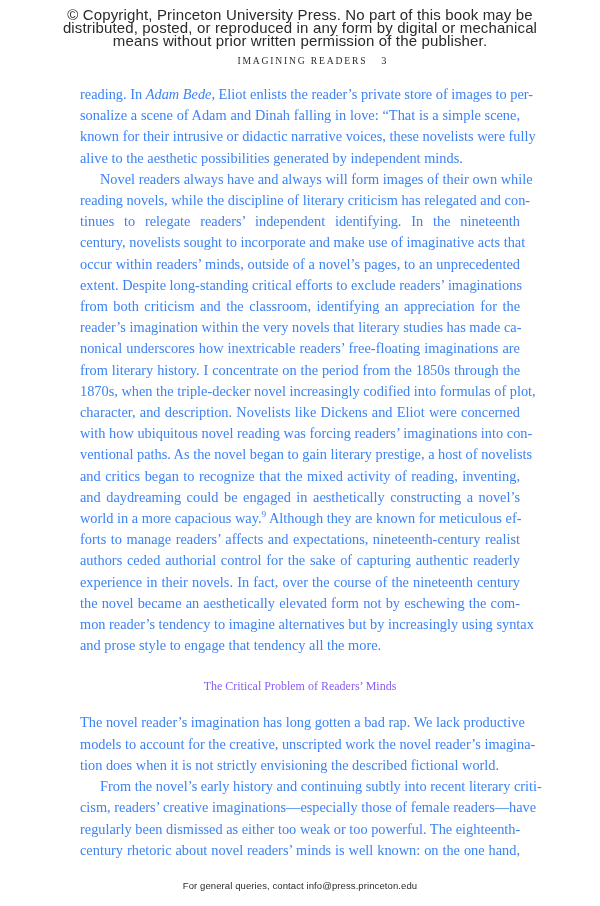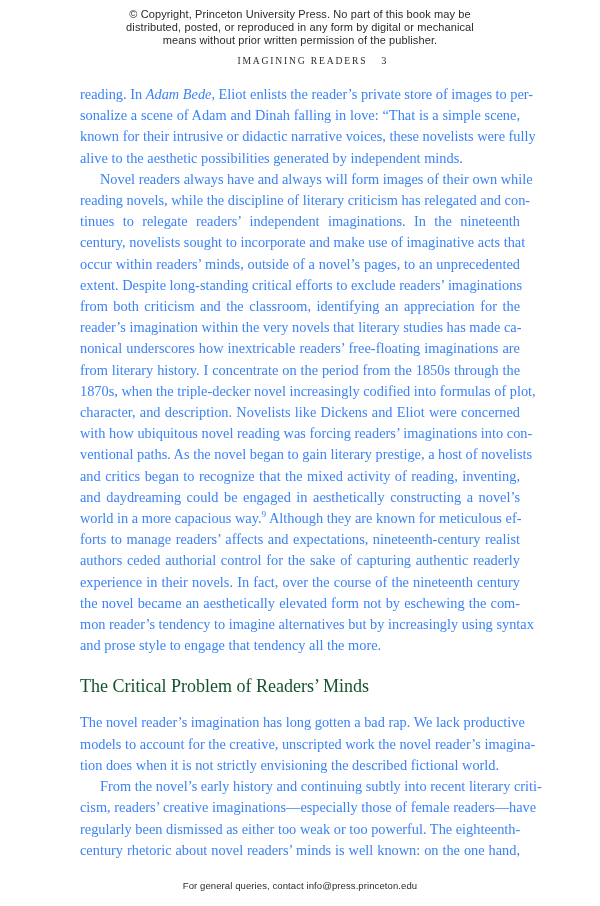--- a/index.html
+++ b/index.html
@@ -25,21 +25,21 @@
   }
 
   
   .copyright {
     position: absolute;
     top: 8px;
     left: 0;
     width: 600px;
     text-align: center;
     font-family: "Liberation Sans", sans-serif;
-    font-size: 11px;
+    font-size: 15px;
     line-height: 13.2px;
     color: #2a2a2a;
     letter-spacing: 0.01em;
   }
   .copyright .cline { display: block; white-space: nowrap; }
 
   
   .running-head {
     position: absolute;
     top: 55px;
@@ -101,23 +101,24 @@
     font-size: 0.64em;
     vertical-align: super;
     line-height: 0;
   }
 
   
   h2.section-heading {
     margin: 0;
     font-family: "Liberation Serif", serif;
     font-weight: normal;
-    font-size: 18px;
+    font-size: 12px;
     line-height: 21px;
-    color: #14532d;
+    text-align: center;
+    color: #8b5cf6;
     white-space: nowrap;
   }
   .heading-wrap {
     padding-top: 20px;
     padding-bottom: 15px;
   }
 
   
   .footer {
     position: absolute;
@@ -151,21 +152,21 @@
     <p class="body-par">
       <span class="ln stretch"><span>reading. In </span><em class="title">Adam Bede</em><span>, Eliot enlists the reader’s private store of images to per-</span></span>
       <span class="ln stretch">sonalize a scene of Adam and Dinah falling in love: “That is a simple scene,</span>
       <span class="ln stretch">known for their intrusive or didactic narrative voices, these novelists were fully</span>
       <span class="ln final">alive to the aesthetic possibilities generated by independent minds.</span>
     </p>
 
     <p class="body-par">
       <span class="ln stretch" style="text-indent:20px">Novel readers always have and always will form images of their own while</span>
       <span class="ln stretch">reading novels, while the discipline of literary criticism has relegated and con-</span>
-      <span class="ln stretch">tinues to relegate readers’ independent imaginations. In the nineteenth</span>
+      <span class="ln stretch">tinues to relegate readers’ independent identifying. In the nineteenth</span>
       <span class="ln stretch">century, novelists sought to incorporate and make use of imaginative acts that</span>
       <span class="ln stretch">occur within readers’ minds, outside of a novel’s pages, to an unprecedented</span>
       <span class="ln stretch">extent. Despite long-standing critical efforts to exclude readers’ imaginations</span>
       <span class="ln stretch">from both criticism and the classroom, identifying an appreciation for the</span>
       <span class="ln stretch">reader’s imagination within the very novels that literary studies has made ca-</span>
       <span class="ln stretch">nonical underscores how inextricable readers’ free-floating imaginations are</span>
       <span class="ln stretch">from literary history. I concentrate on the period from the 1850s through the</span>
       <span class="ln stretch">1870s, when the triple-decker novel increasingly codified into formulas of plot,</span>
       <span class="ln stretch">character, and description. Novelists like Dickens and Eliot were concerned</span>
       <span class="ln stretch">with how ubiquitous novel reading was forcing readers’ imaginations into con-</span>

